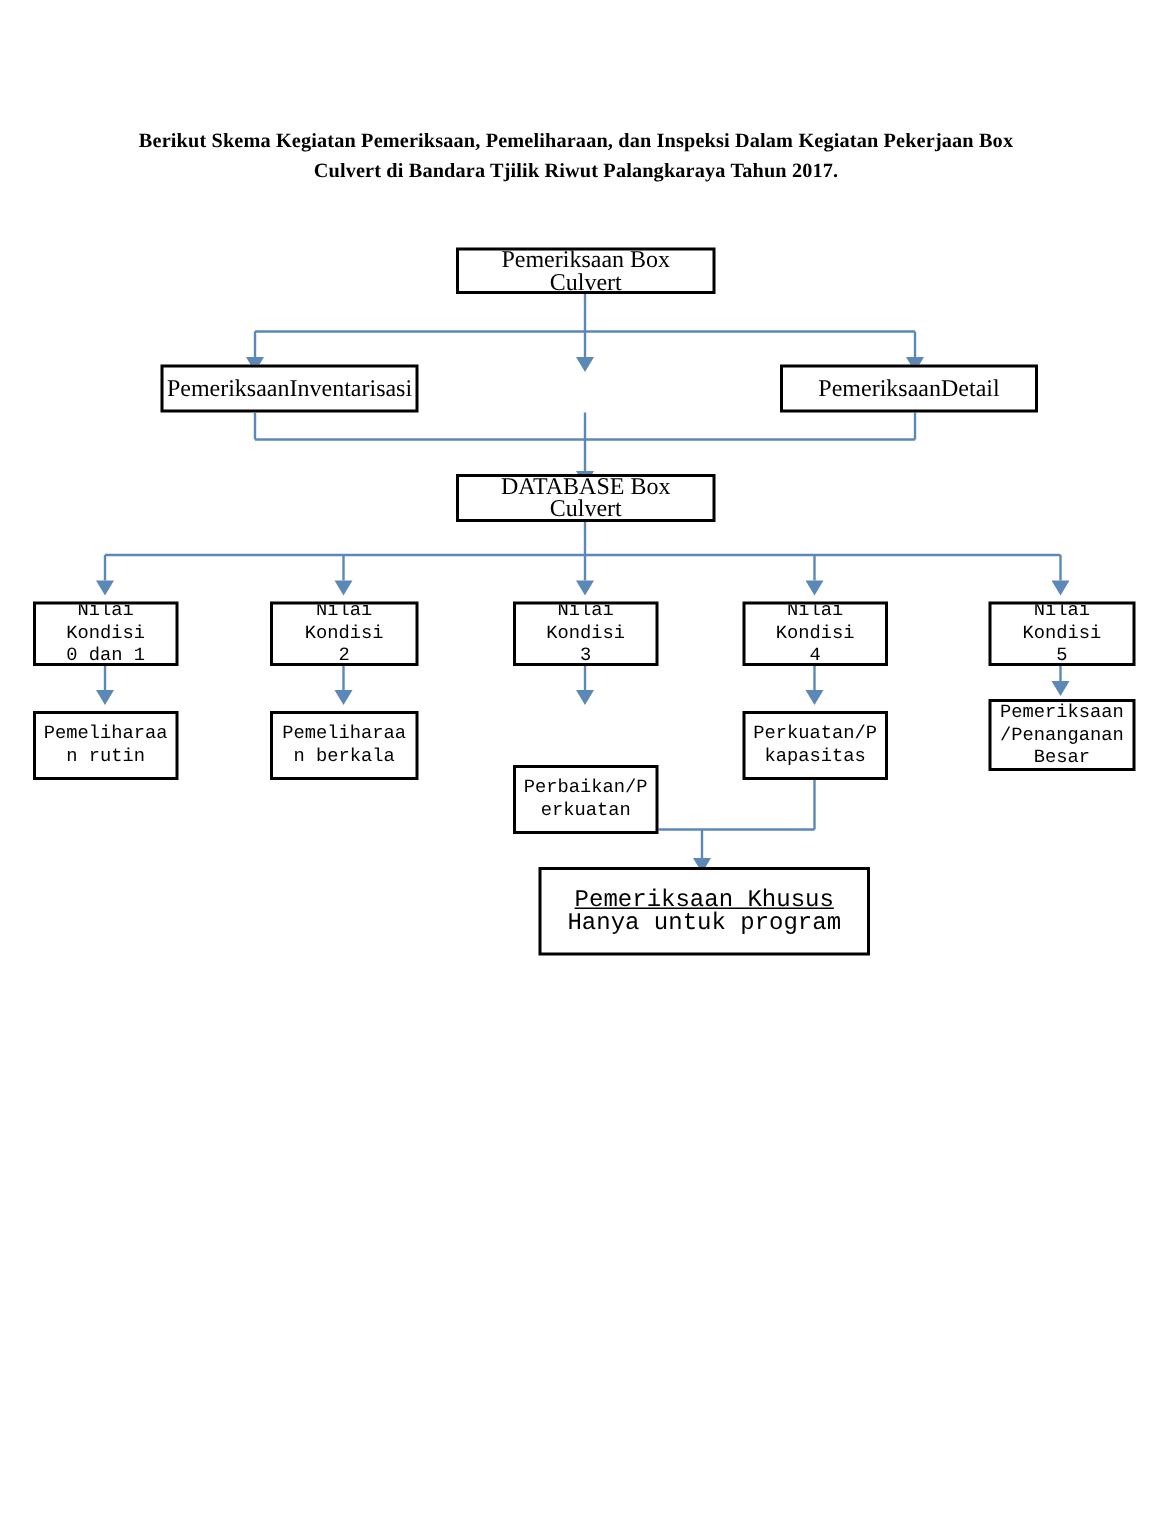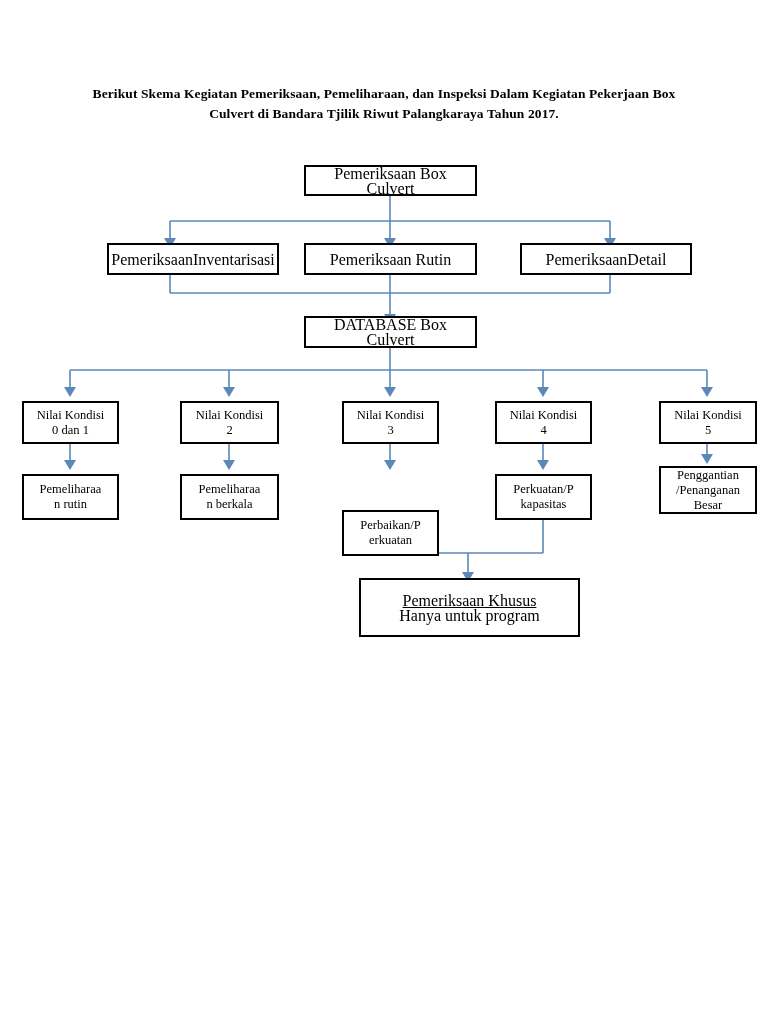--- a/index.html
+++ b/index.html
@@ -47,20 +47,21 @@
     line-height: 15px;
     padding: 2px 3px;
     overflow: hidden;
   }
   .node.small {
     font-size: 12.5px;
     line-height: 15px;
   }
   .node .lines {
     width: 100%;
+    font-family: Liberation Mono, monospace;
   }
   .node .ln {
     display: block;
   }
   .node .u {
     text-decoration: underline;
   }
   svg.connectors {
     position: absolute;
     left: 0;
@@ -139,23 +140,20 @@
     </g>
   </svg>
 
   <div class="node" style="left:304px; top:165px; width:173px; height:31px;">
     <span>Pemeriksaan Box Culvert</span>
   </div>
 
   <div class="node" style="left:107px; top:243px; width:172px; height:32px;">
     <span>PemeriksaanInventarisasi</span>
   </div>
-  <div class="node" style="left:304px; top:243px; width:173px; height:32px;">
-    <span>Pemeriksaan Rutin</span>
-  </div>
   <div class="node" style="left:520px; top:243px; width:172px; height:32px;font-family:Liberation Serif, serif;">
     <span>PemeriksaanDetail</span>
   </div>
 
   <div class="node" style="left:304px; top:316px; width:173px; height:32px;">
     <span>DATABASE Box Culvert</span>
   </div>
 
   <div class="node small" style="left:22px; top:401px; width:97px; height:43px;">
     <span class="lines">
@@ -207,21 +205,21 @@
     </span>
   </div>
   <div class="node small" style="left:495px; top:474px; width:97px; height:46px;">
     <span class="lines">
       <span class="ln">Perkuatan/P</span>
       <span class="ln">kapasitas</span>
     </span>
   </div>
   <div class="node small" style="left:659px; top:466px; width:98px; height:48px;">
     <span class="lines">
-      <span class="ln">Penggantian</span>
+      <span class="ln">Pemeriksaan</span>
       <span class="ln">/Penanganan</span>
       <span class="ln">Besar</span>
     </span>
   </div>
 
   <div class="node" style="left:359px; top:578px; width:221px; height:59px;">
     <span class="lines">
       <span class="ln u">Pemeriksaan Khusus</span>
       <span class="ln">Hanya untuk program</span>
     </span>

